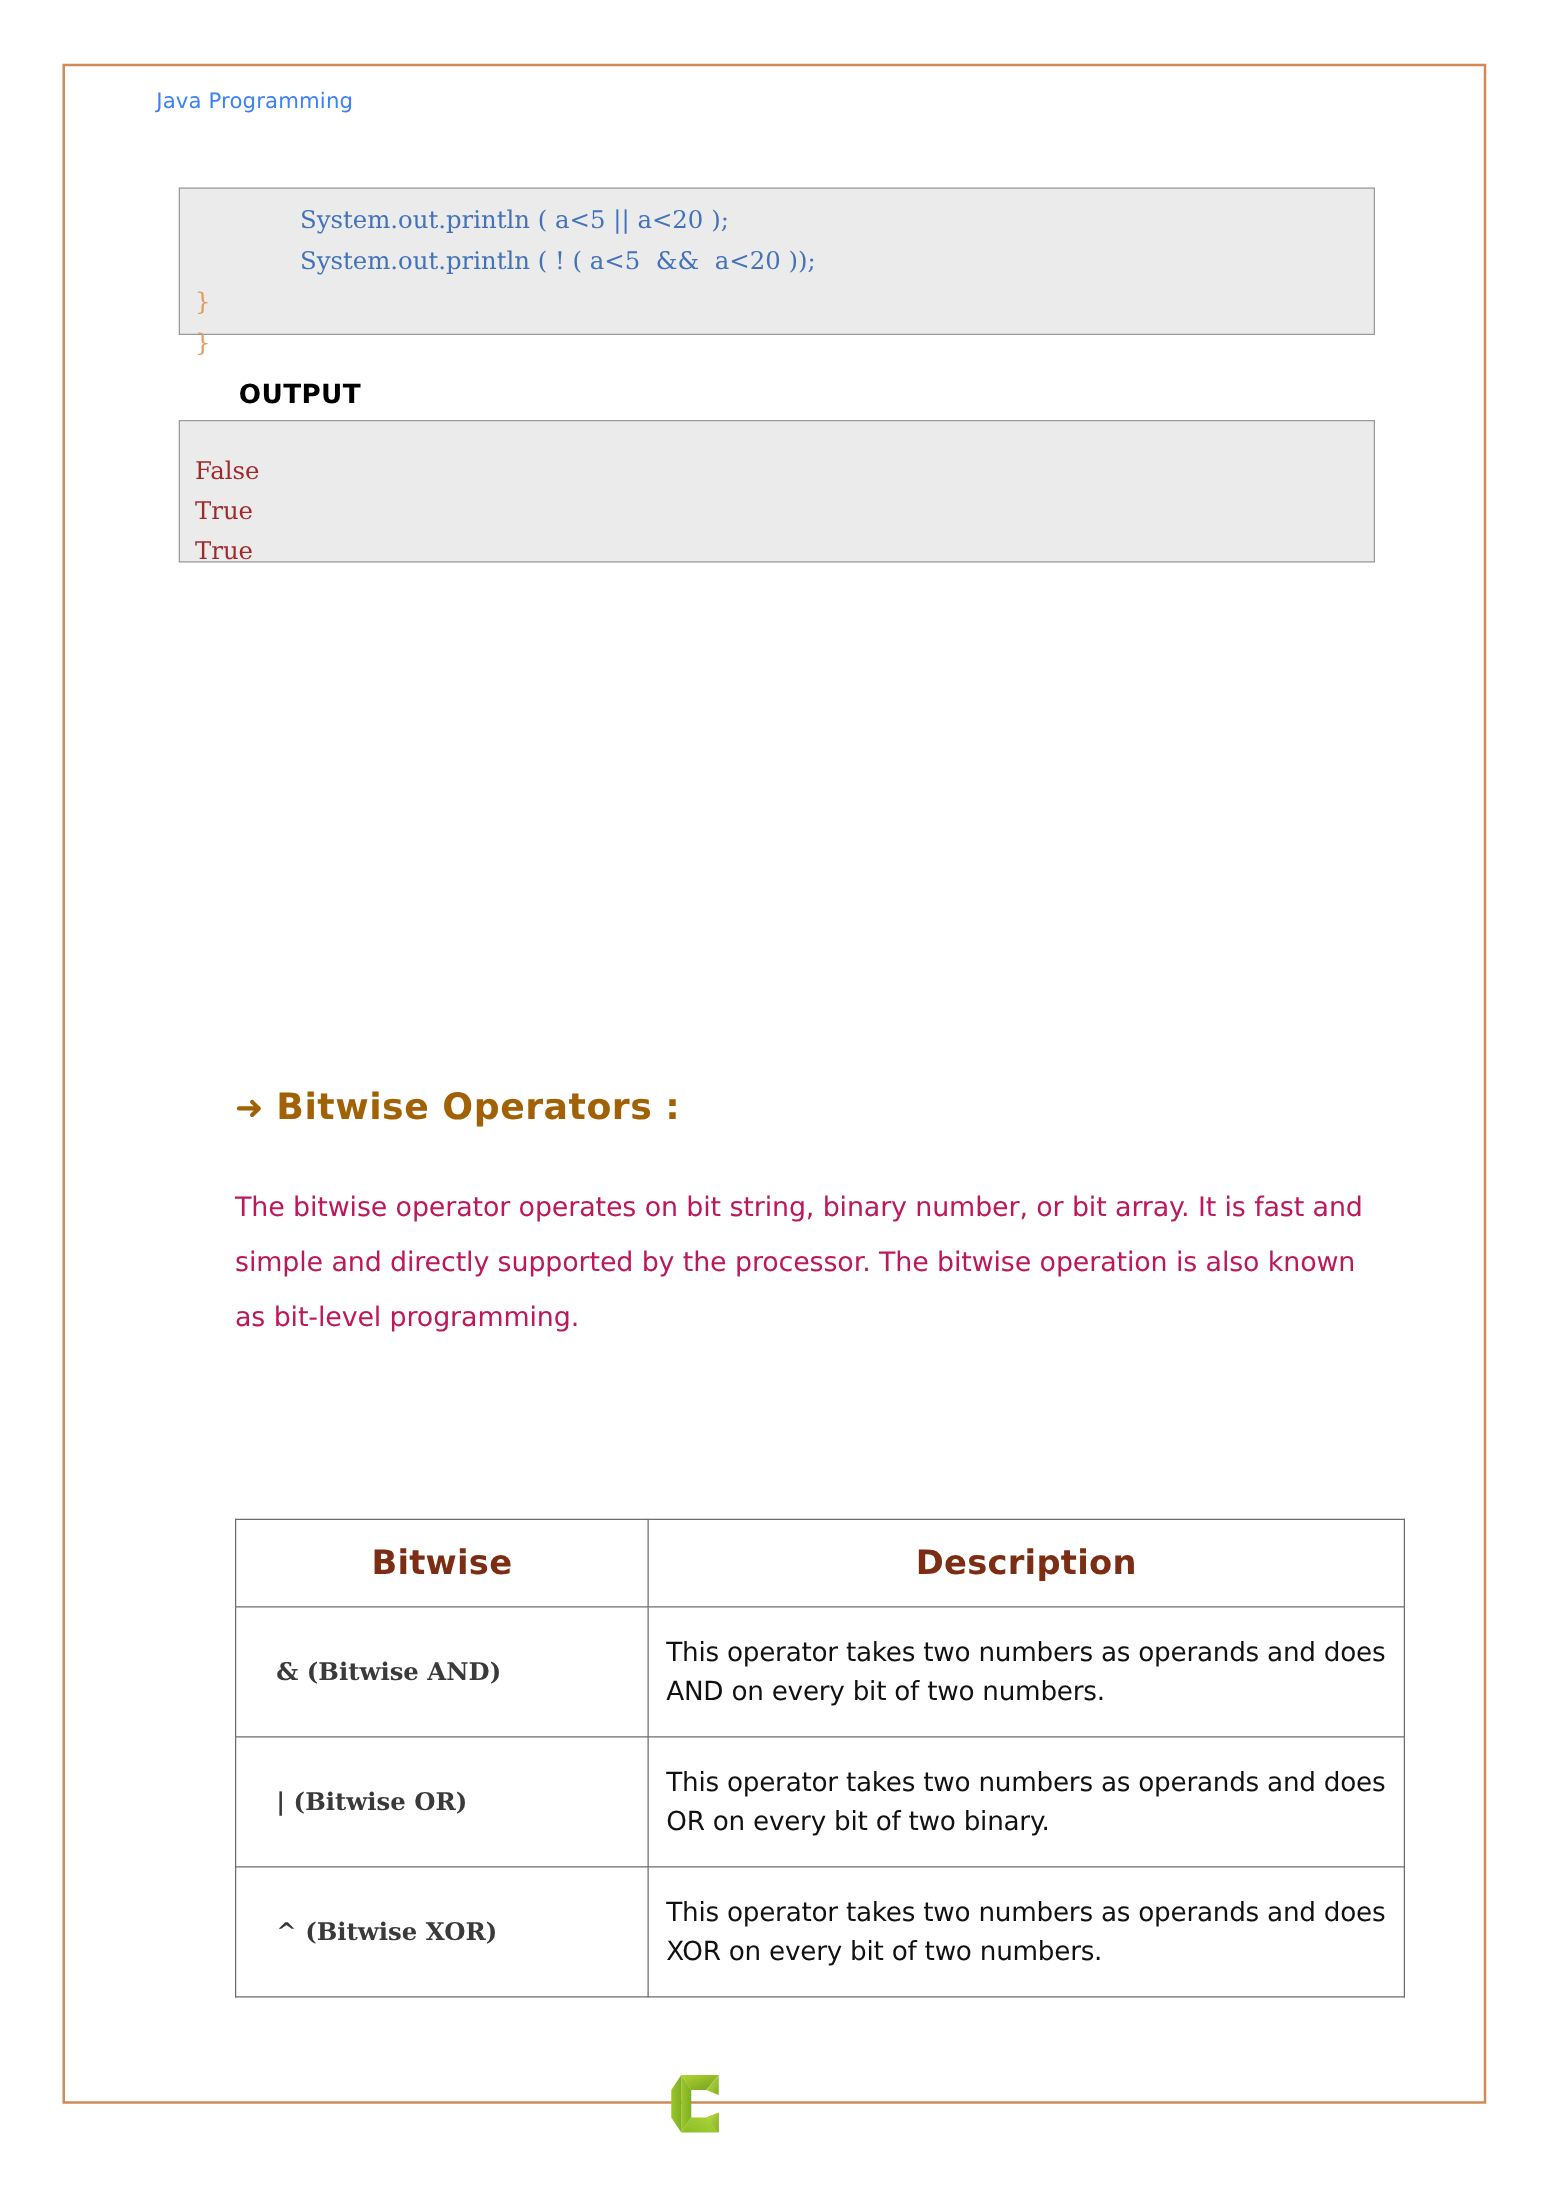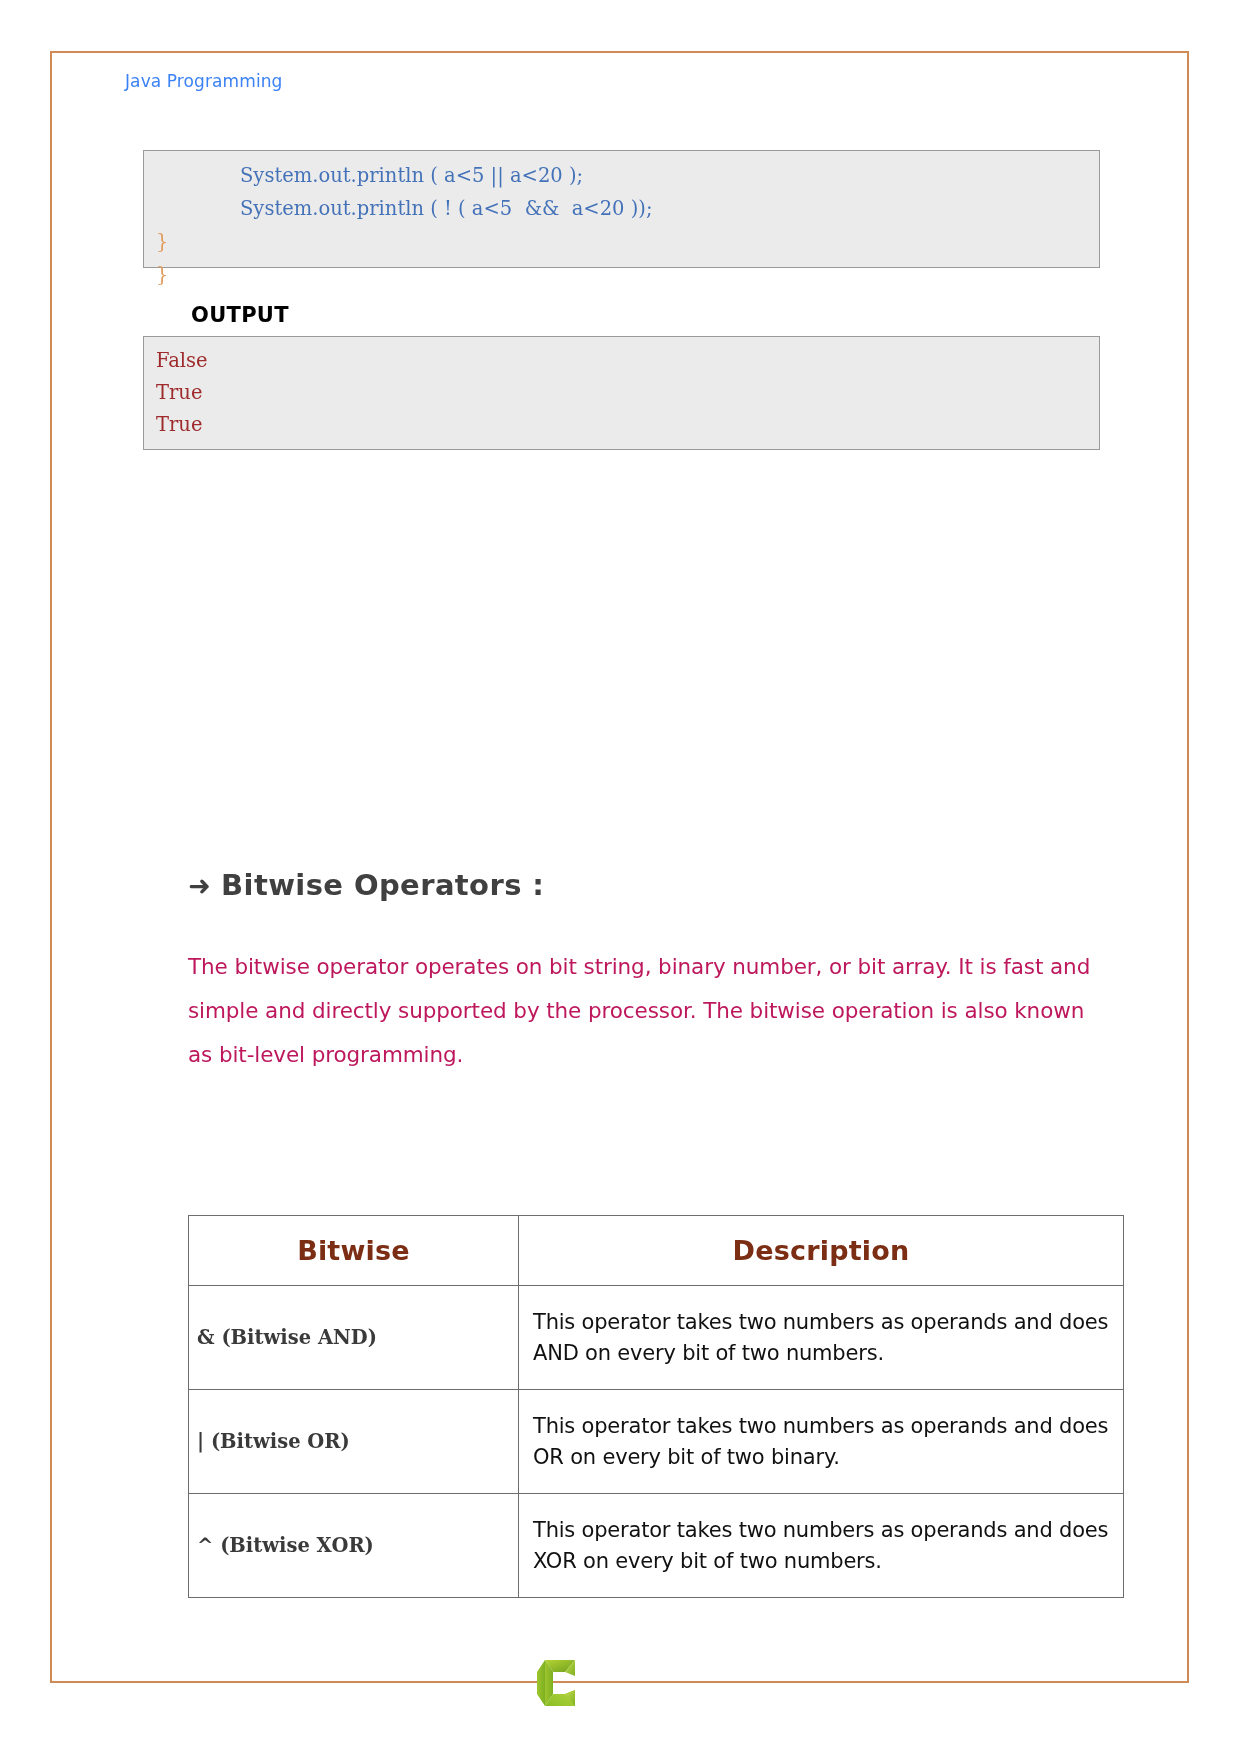--- a/index.html
+++ b/index.html
@@ -81,40 +81,40 @@
   
   #output-block {
     position: absolute;
     left: 143px;
     top: 336px;
     width: 957px;
     height: 114px;
     box-sizing: border-box;
     background: #ebebeb;
     border: 1px solid #9a9a9a;
-    padding: 8px 0 0 0;
+    padding: 24px 0 0 0;
   }
   .output-line {
     font-family: "DejaVu Serif", serif;
     font-size: 19.5px;
     line-height: 32px;
     color: #9e2a2b;
     padding-left: 12px;
     white-space: pre;
   }
 
   
   #section-heading {
     position: absolute;
     left: 188px;
     top: 868px;
     font-family: "DejaVu Sans", sans-serif;
     font-weight: bold;
     font-size: 29px;
-    color: #404040;
+    color: #a16207;
     letter-spacing: .4px;
     white-space: nowrap;
   }
   #section-heading .arrow-glyph {
     font-size: 27px;
     margin-right: 10px;
   }
 
   
   #intro-paragraph {
@@ -157,21 +157,21 @@
     letter-spacing: .2px;
   }
   #operators-table tbody td {
     height: 104px;
   }
   .cell-operator {
     font-family: "DejaVu Serif", serif;
     font-weight: bold;
     font-size: 19.5px;
     color: #3a3a3a;
-    padding-left: 8px;
+    padding-left: 32px;
   }
   .cell-description {
     font-family: "DejaVu Sans", sans-serif;
     font-size: 21px;
     line-height: 31px;
     color: #111111;
     padding: 0 10px 0 14px;
     letter-spacing: -.2px;
   }
 

